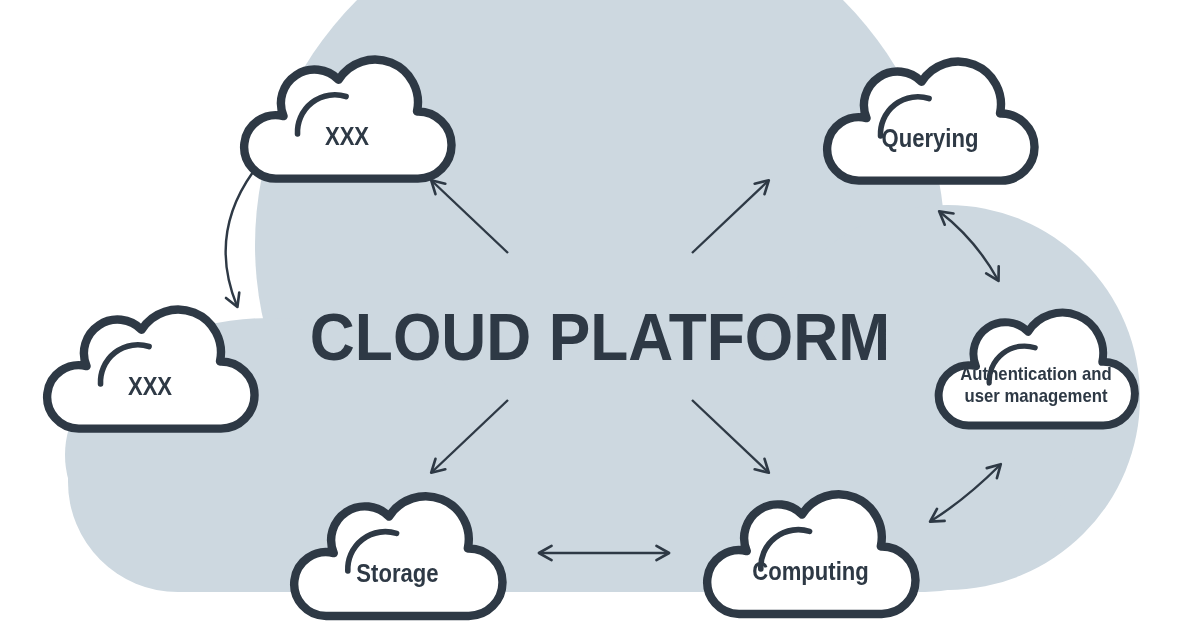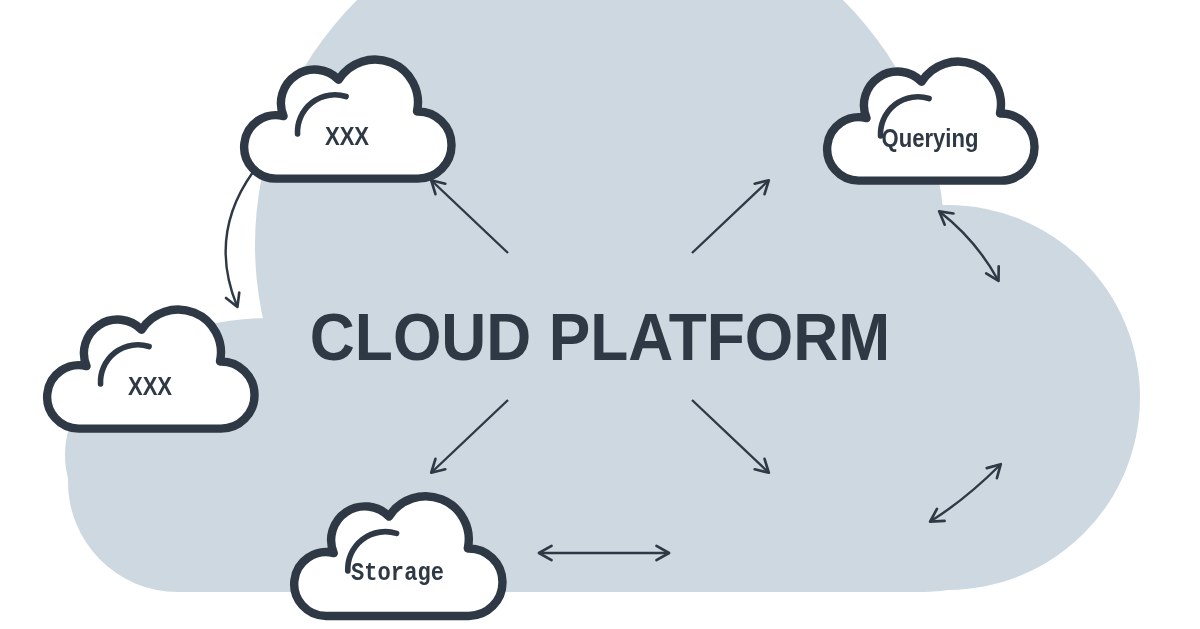--- a/index.html
+++ b/index.html
@@ -31,21 +31,21 @@
     color:#2e3945;letter-spacing:0px;white-space:nowrap;
   }
   .cloud .label.small{
     top:62%;font-size:19px;line-height:22px;
     transform:translateY(-50%) scaleX(0.88);
   }
   .c-topleft {left:232px;top:48px; width:230px;height:140px;}
   .c-left    {left:35px; top:298px;width:230px;height:140px;}
   .c-querying{left:816px;top:50px; width:228px;height:140px;}
   .c-auth    {left:930px;top:298px;width:212px;height:140px;}
-  .c-storage {left:285px;top:484px;width:225px;height:142px;font-family:Liberation Mono, monospace;}
+  .c-storage {left:285px;top:484px;width:225px;height:142px;}
   .c-computing{left:698px;top:482px;width:225px;height:142px;}
 
   
   .title{
     position:absolute;z-index:3;left:0;width:100%;top:303px;
     text-align:center;font-weight:bold;font-size:67px;line-height:1;
     color:#2e3945;transform:scaleX(0.93);white-space:nowrap;
   }
 </style>
 </head>
@@ -104,24 +104,39 @@
     <div class="label">XXX</div>
   </div>
 
   <div class="cloud c-querying">
     <svg class="shape" viewBox="0 0 240 150">
         <use href="#cloudShape"></use>
       </svg>
     <div class="label">Querying</div>
   </div>
 
+  <div class="cloud c-auth">
+    <svg class="shape" viewBox="0 0 240 150">
+        <use href="#cloudShape"></use>
+      </svg>
+    <div class="label small">
+      <div>Authentication and</div>
+      <div>user management</div>
+    </div>
+  </div>
 
   <div class="cloud c-storage">
     <svg class="shape" viewBox="0 0 240 150">
         <use href="#cloudShape"></use>
       </svg>
     <div class="label">Storage</div>
   </div>
 
+  <div class="cloud c-computing">
+    <svg class="shape" viewBox="0 0 240 150">
+        <use href="#cloudShape"></use>
+      </svg>
+    <div class="label">Computing</div>
+  </div>
 
   <div class="title">CLOUD PLATFORM</div>
 
 </div>
 
 </body></html>

